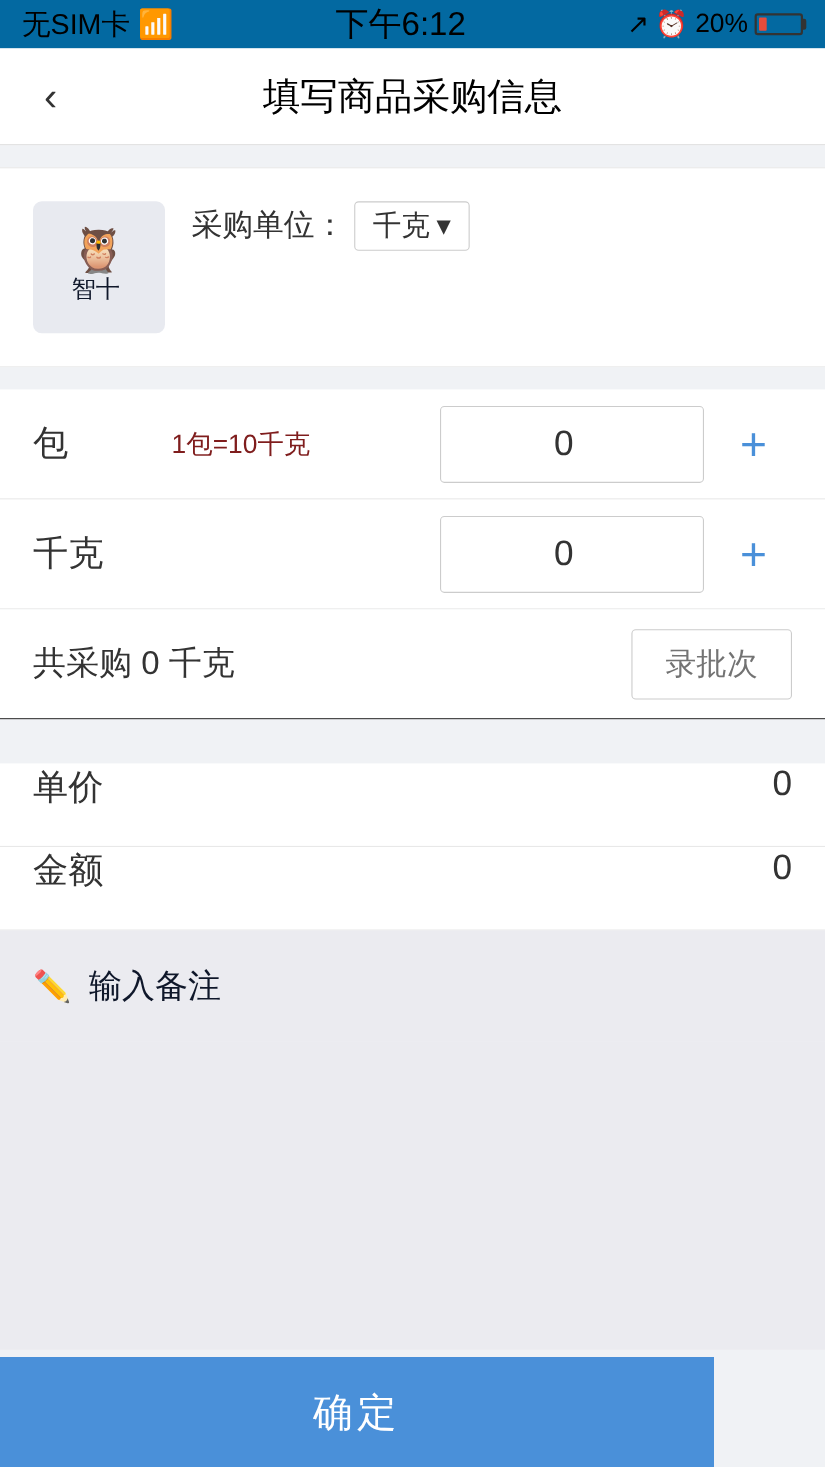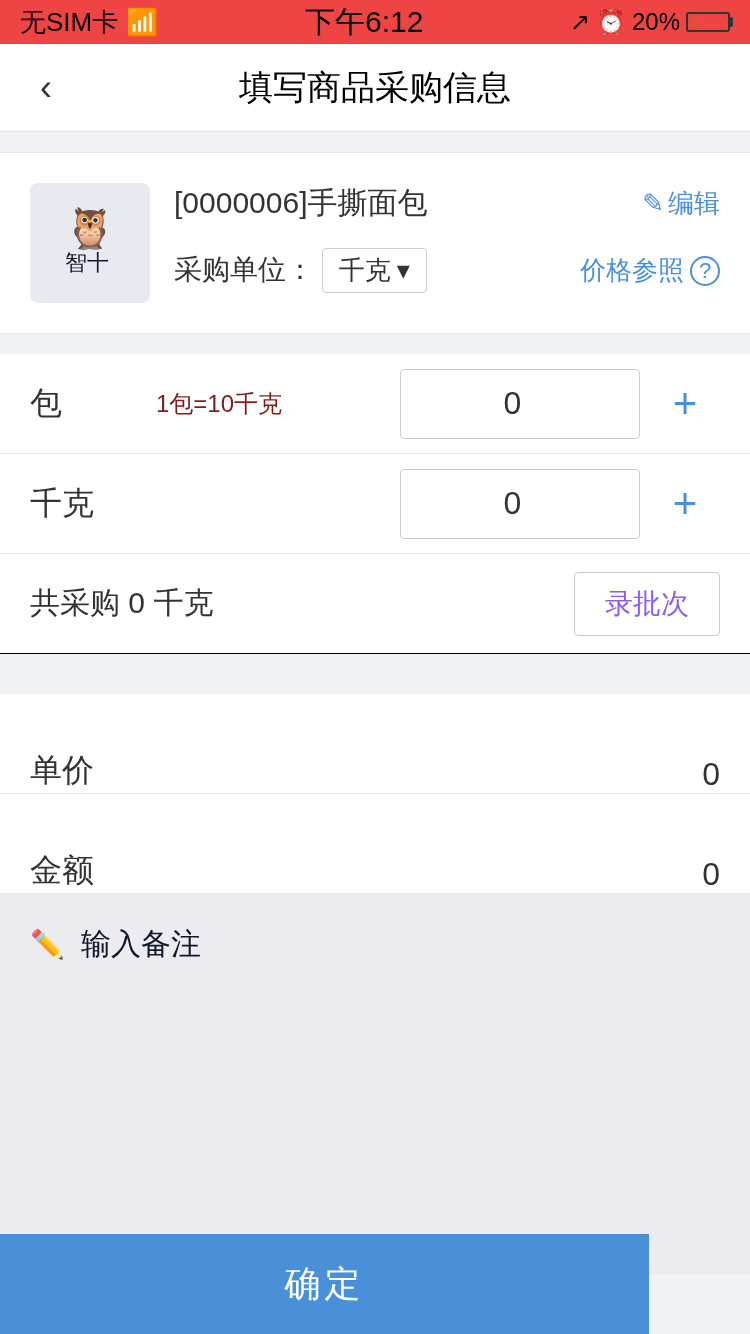--- a/index.html
+++ b/index.html
@@ -10,21 +10,21 @@
       font-family: -apple-system, "PingFang SC", "Helvetica Neue", sans-serif;
       background: #f0f2f5;
       font-size: 28px;
       color: #333;
     }
 
     
     .status-bar {
       width: 750px;
       height: 44px;
-      background: #ef4444;
+      background: #0369a1;
       display: flex;
       align-items: center;
       justify-content: space-between;
       padding: 0 20px;
       font-size: 26px;
       color: #000;
     }
     .status-left { display: flex; align-items: center; gap: 8px; }
     .status-center { font-size: 30px; font-weight: 500; }
     .status-right { display: flex; align-items: center; gap: 6px; font-size: 24px; }
@@ -216,36 +216,36 @@
     }
     .summary-text {
       font-size: 30px;
       color: #333;
     }
     .batch-btn {
       border: 1px solid #ccc;
       background: #fff;
       padding: 12px 30px;
       font-size: 28px;
-      color: #8b5cf6;
+      color: #737373;
       border-radius: 4px;
       cursor: pointer;
     }
 
     
     .price-section {
       background: #fff;
       margin-top: 20px;
     }
     .price-row {
       display: flex;
-      align-items: flex-end;
+      align-items: flex-start;
       justify-content: space-between;
       padding: 0 30px;
-      height: 100px;
+      height: 76px;
       border-bottom: 1px solid #e8e8e8;
     }
     .price-row-label {
       font-size: 32px;
       color: #333;
     }
     .price-row-value {
       font-size: 32px;
       color: #333;
     }
@@ -325,41 +325,28 @@
   </div>
 
   <div class="product-card">
     <div class="product-image">
       <div>
         <div class="owl-icon">🦉</div>
         <div class="owl-text">智十</div>
       </div>
     </div>
     <div class="product-info">
-      <div class="product-name-row">
-        <span class="product-name">
-          <span>[0000006]</span><span>手撕面包</span>
-        </span>
-        <span class="edit-btn">
-          <span>✎</span>
-          <span>编辑</span>
-        </span>
-      </div>
       <div class="purchase-unit-row">
         <div>
           <span>采购单位：</span>
           <span class="unit-select">
             <span>千克</span>
             <span>▾</span>
           </span>
         </div>
-        <div class="price-ref">
-          <span>价格参照</span>
-          <div class="price-ref-circle">?</div>
-        </div>
       </div>
     </div>
   </div>
 
   <div class="section-divider"></div>
 
   <div class="input-section">
     <div class="input-row">
       <span class="input-row-label">包</span>
       <span class="input-sub-label">1包=10千克</span>

